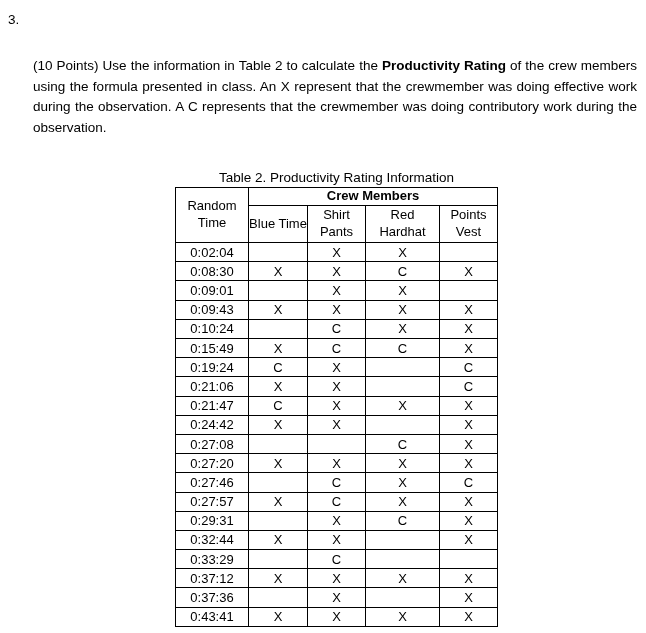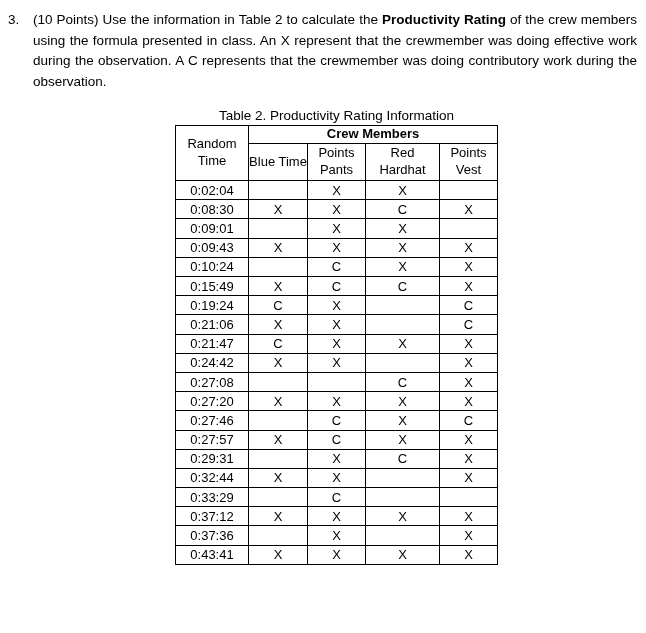--- a/index.html
+++ b/index.html
@@ -17,25 +17,26 @@
     font-size: 13.5px;
     line-height: 1.52;
   }
   .problem-number {
     width: 25px;
     flex-shrink: 0;
   }
   .problem-text {
     flex: 1;
     text-align: justify;
+    margin-top: 46px;
   }
   .problem-text .bold { font-weight: bold; }
 
   .table-wrap {
-    margin-top: 16px;
+    margin-top: 32px;
     display: flex;
     flex-direction: column;
     align-items: center;
     padding-left: 27px;
   }
   .caption {
     font-size: 13.5px;
     margin-bottom: 2px;
     text-align: center;
   }
@@ -81,21 +82,21 @@
       <col class="c-red">
       <col class="c-green">
     </colgroup>
     <thead>
       <tr>
         <th rowspan="2">Random Time</th>
         <th colspan="4" class="crew-members">Crew Members</th>
       </tr>
       <tr>
         <th class="crew-col">Blue Time</th>
-        <th class="crew-col">Points Pants</th>
+        <th class="crew-col">Shirt Pants</th>
         <th class="crew-col">Red Hardhat</th>
         <th class="crew-col">Points Vest</th>
       </tr>
     </thead>
     <tbody>
         <tr>
     <td>0:02:04</td>
     <td></td>
     <td>X</td>
     <td>X</td>

